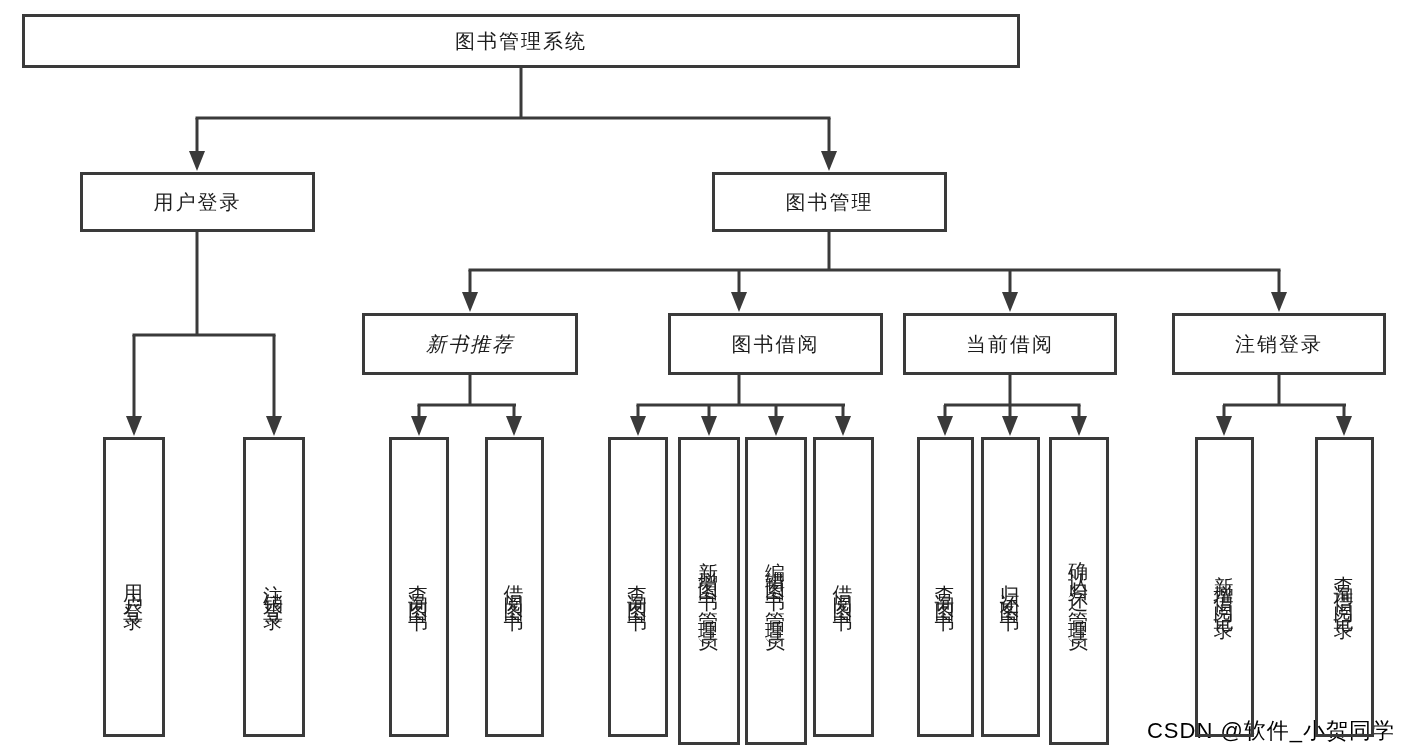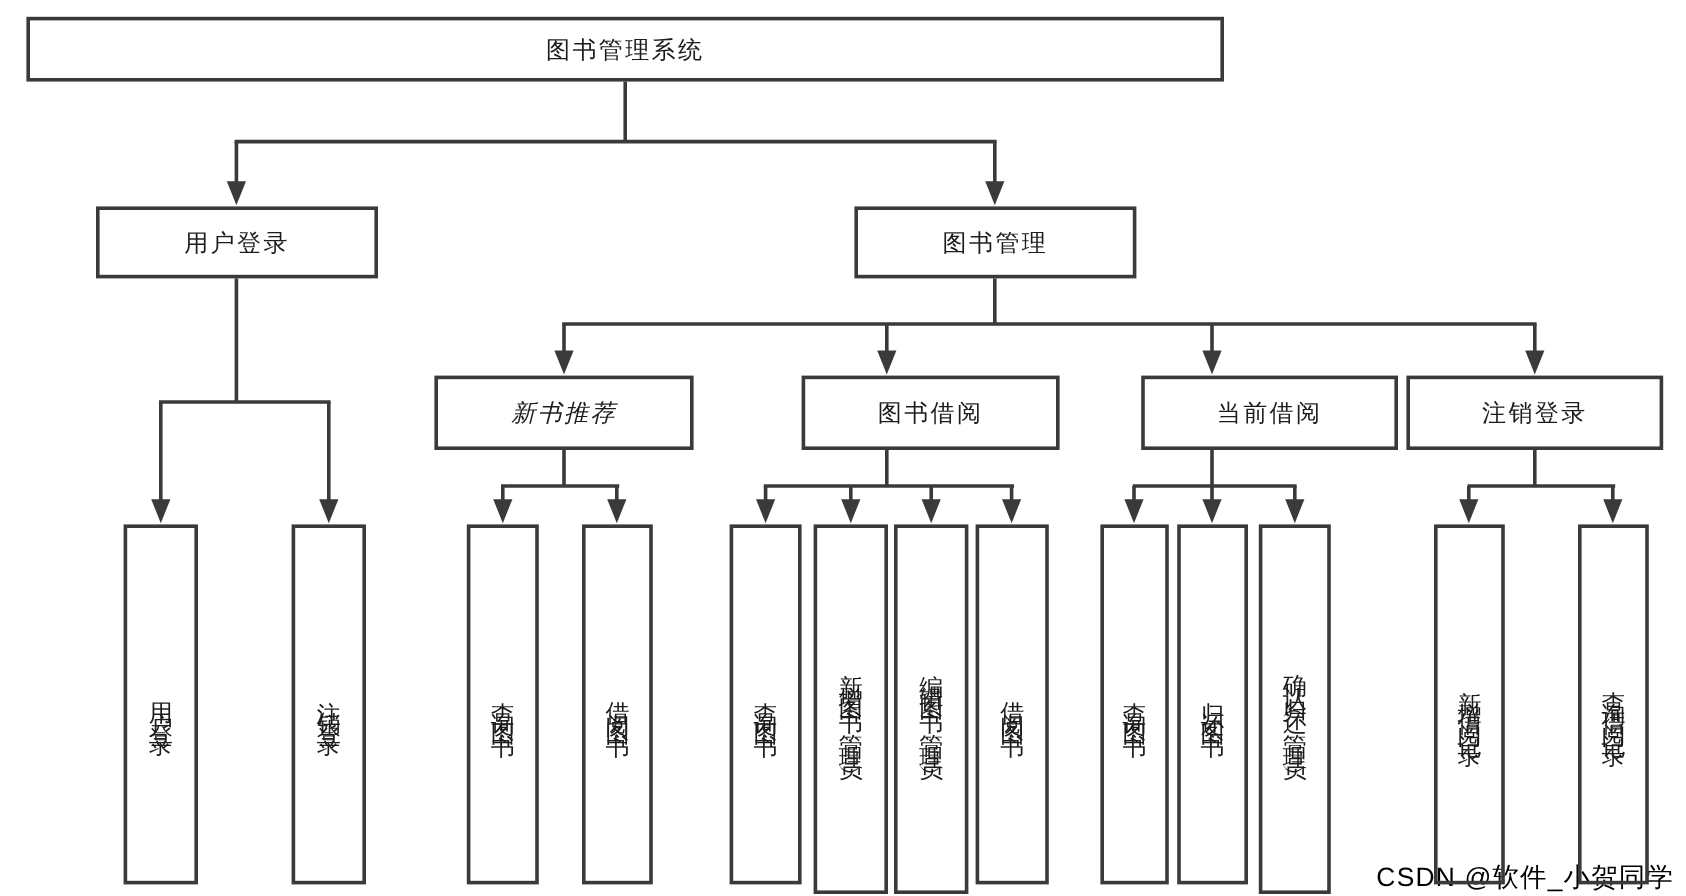--- a/index.html
+++ b/index.html
@@ -24,21 +24,21 @@
   }
   .vbox.tall span { letter-spacing:10px; }
   
   #n-root  { left:22px;  top:14px;  width:998px; height:54px; }
   
   #n-ul    { left:80px;  top:172px; width:235px; height:60px; }
   #n-bm    { left:712px; top:172px; width:235px; height:60px; }
   
   #n-nr    { left:362px;  top:313px; width:216px; height:62px;font-style:italic; }
   #n-bb    { left:632px;  top:313px; width:215px; height:62px;margin-left:36px; }
-  #n-cb    { left:903px;  top:313px; width:214px; height:62px;margin-left:48px; }
+  #n-cb    { left:903px;  top:313px; width:214px; height:62px; }
   #n-br    { left:1172px; top:313px; width:214px; height:62px; }
   
   #l-ul1 { left:103px;  top:437px; width:62px; height:300px; }
   #l-ul2 { left:243px;  top:437px; width:62px; height:300px; }
   #l-nr1 { left:389px;  top:437px; width:60px; height:300px; }
   #l-nr2 { left:485px;  top:437px; width:59px; height:300px; }
   #l-bb1 { left:608px;  top:437px; width:60px; height:300px; }
   #l-bb2 { left:678px;  top:437px; width:62px; height:308px; }
   #l-bb3 { left:745px;  top:437px; width:62px; height:308px; }
   #l-bb4 { left:813px;  top:437px; width:61px; height:300px; }

